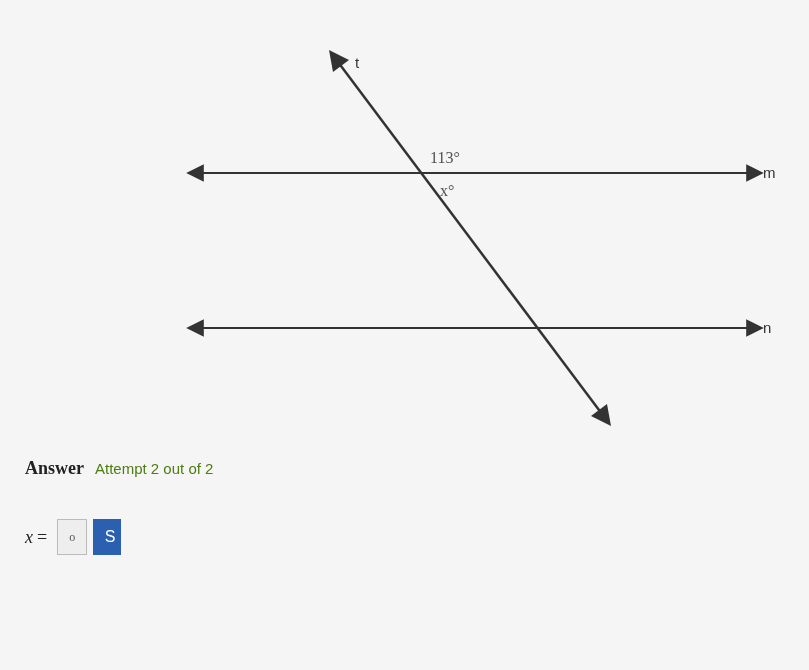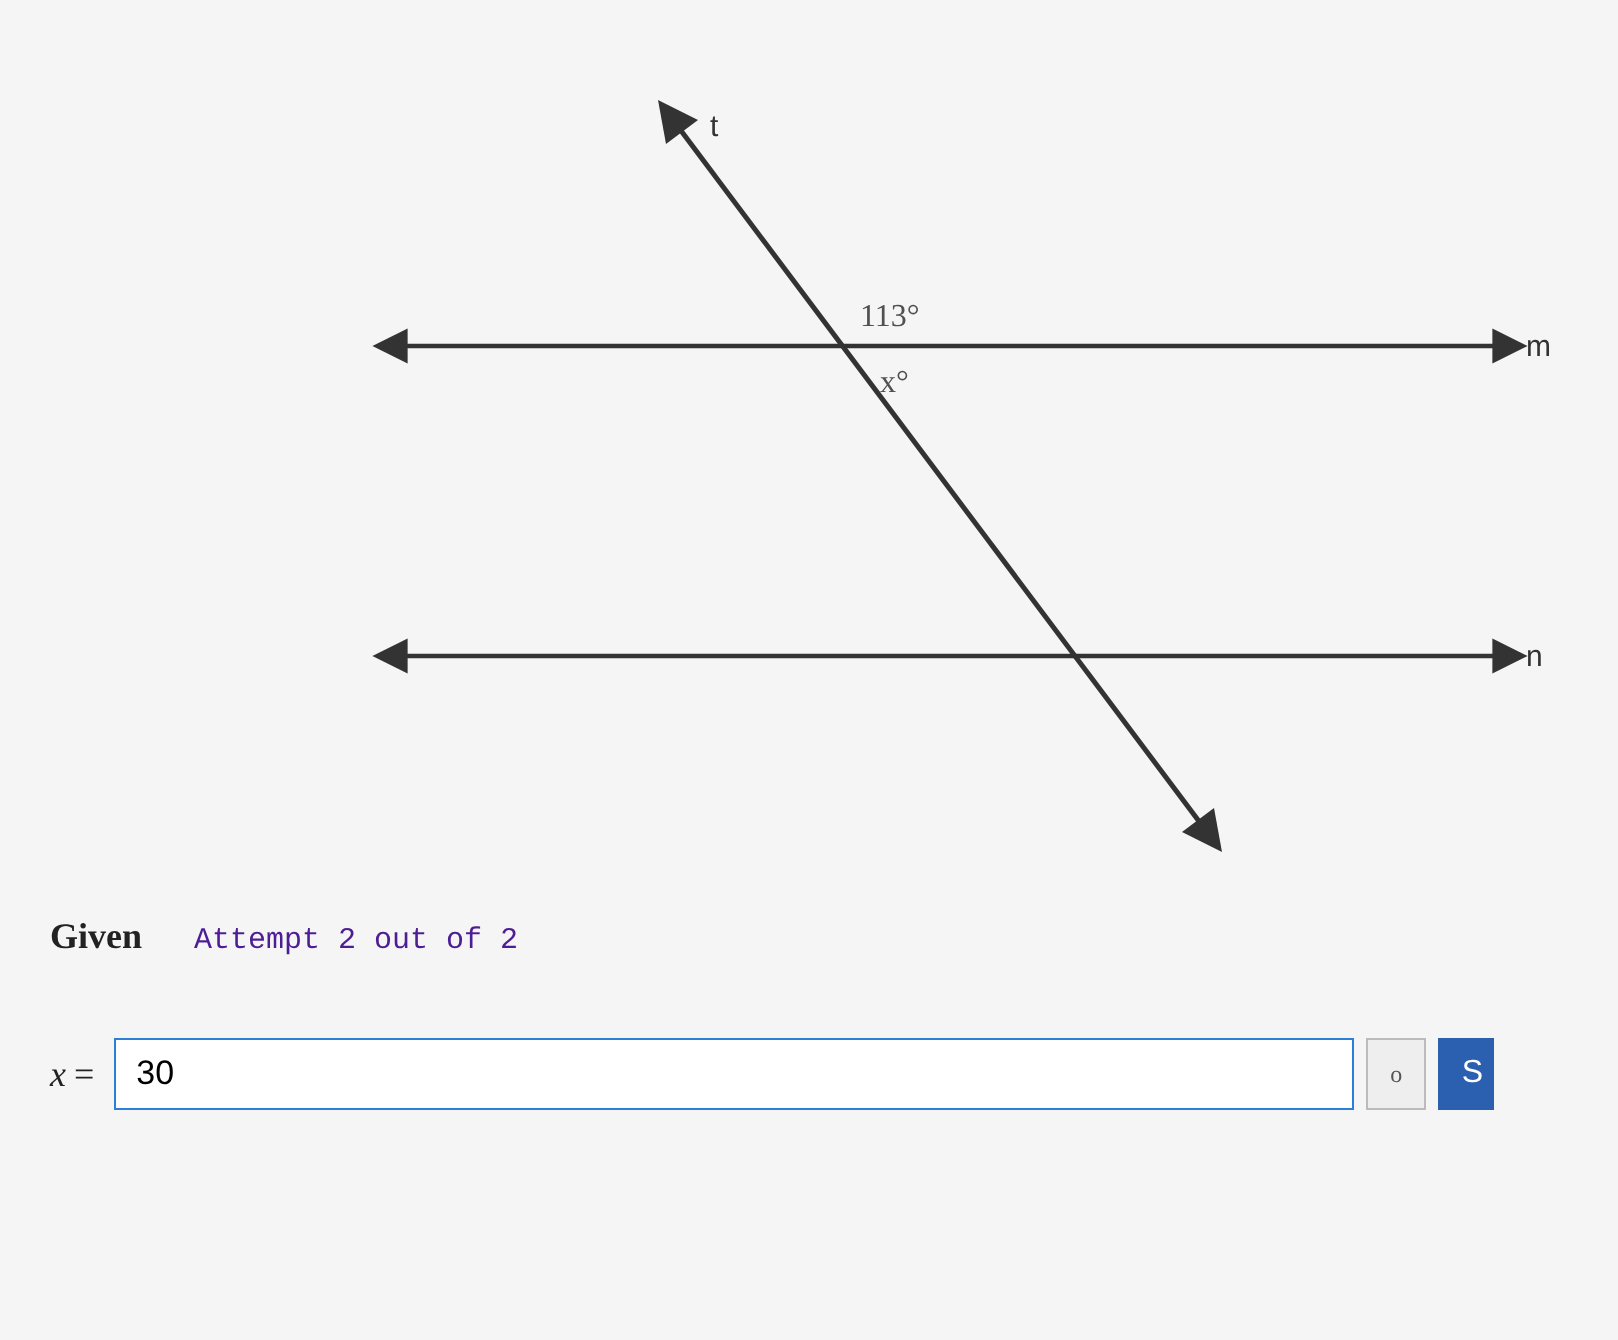--- a/index.html
+++ b/index.html
@@ -49,23 +49,23 @@
     .answer-section {
       margin-top: 20px;
       padding-left: 5px;
     }
     .answer-heading {
       font-size: 18px;
       color: #222;
     }
     .attempt-text {
       font-size: 15px;
-      color: #4c1d95;
-      margin-left: 22px;
-      font-family: Liberation Mono, monospace;
+      color: #4d7c0f;
+      margin-left: 7px;
+      font-family: Liberation Sans, sans-serif;
     }
     .input-row {
       margin-top: 40px;
       display: flex;
       align-items: center;
       gap: 6px;
     }
     .x-equals {
       font-size: 18px;
       font-style: italic;
@@ -137,25 +137,24 @@
       <text x="330" y="50" class="line-label">t</text>
 
       <text x="405" y="145" class="angle-label">113°</text>
 
       <text x="415" y="178" class="angle-label">x°</text>
 
     </svg>
   </div>
 
   <div class="answer-section">
-    <span class="answer-heading"><b>Given</b></span>
+    <span class="answer-heading"><b>Answer</b></span>
     <span class="attempt-text">Attempt 2 out of 2</span>
 
     <div class="input-row">
       <span class="x-equals">
         <span>x</span><span class="eq-sign">=</span>
       </span>
-      <input class="answer-input" type="text" value="30" style="">
       <div class="degree-box">o</div>
       <div class="submit-btn">S</div>
     </div>
   </div>
 </div>
 
 </body></html>

